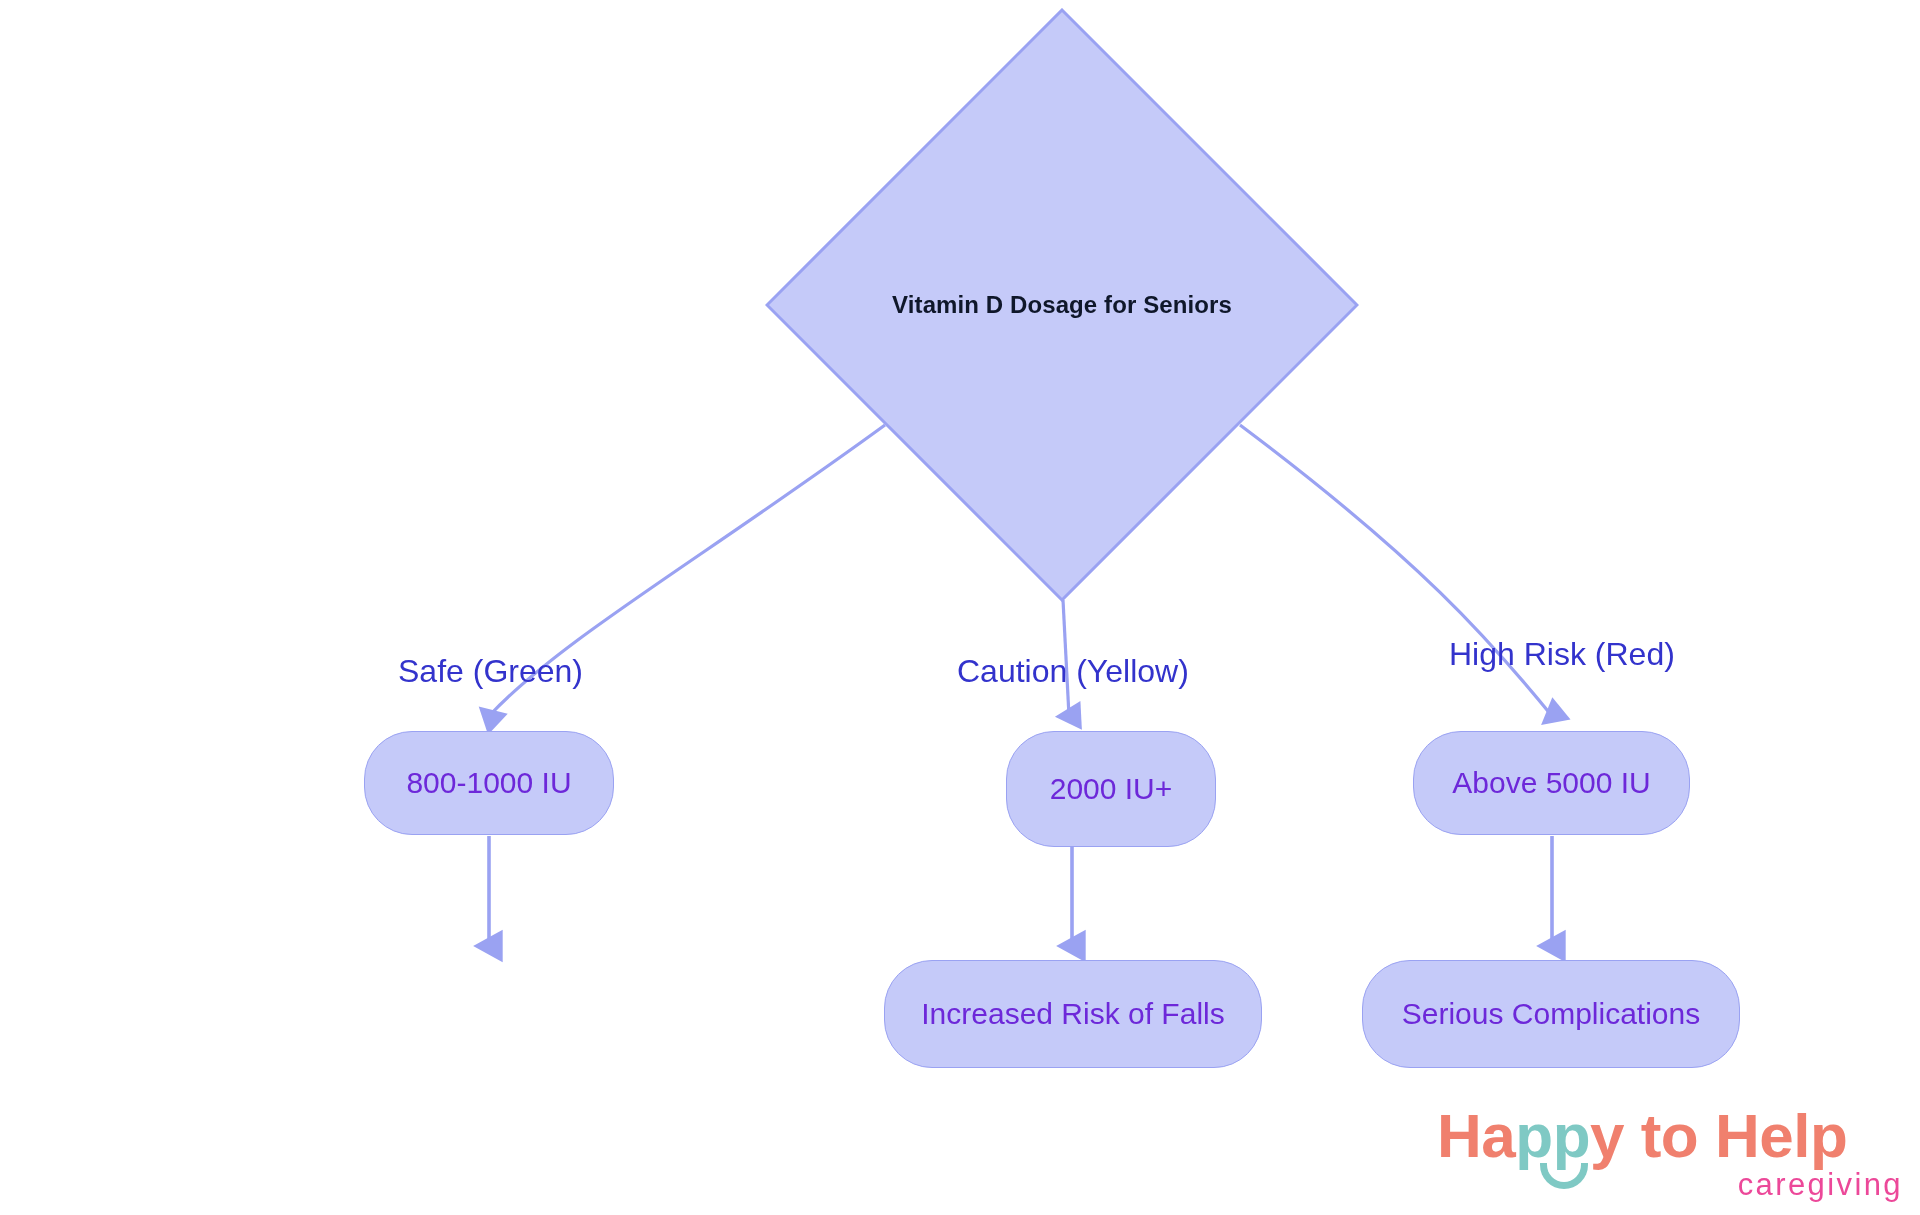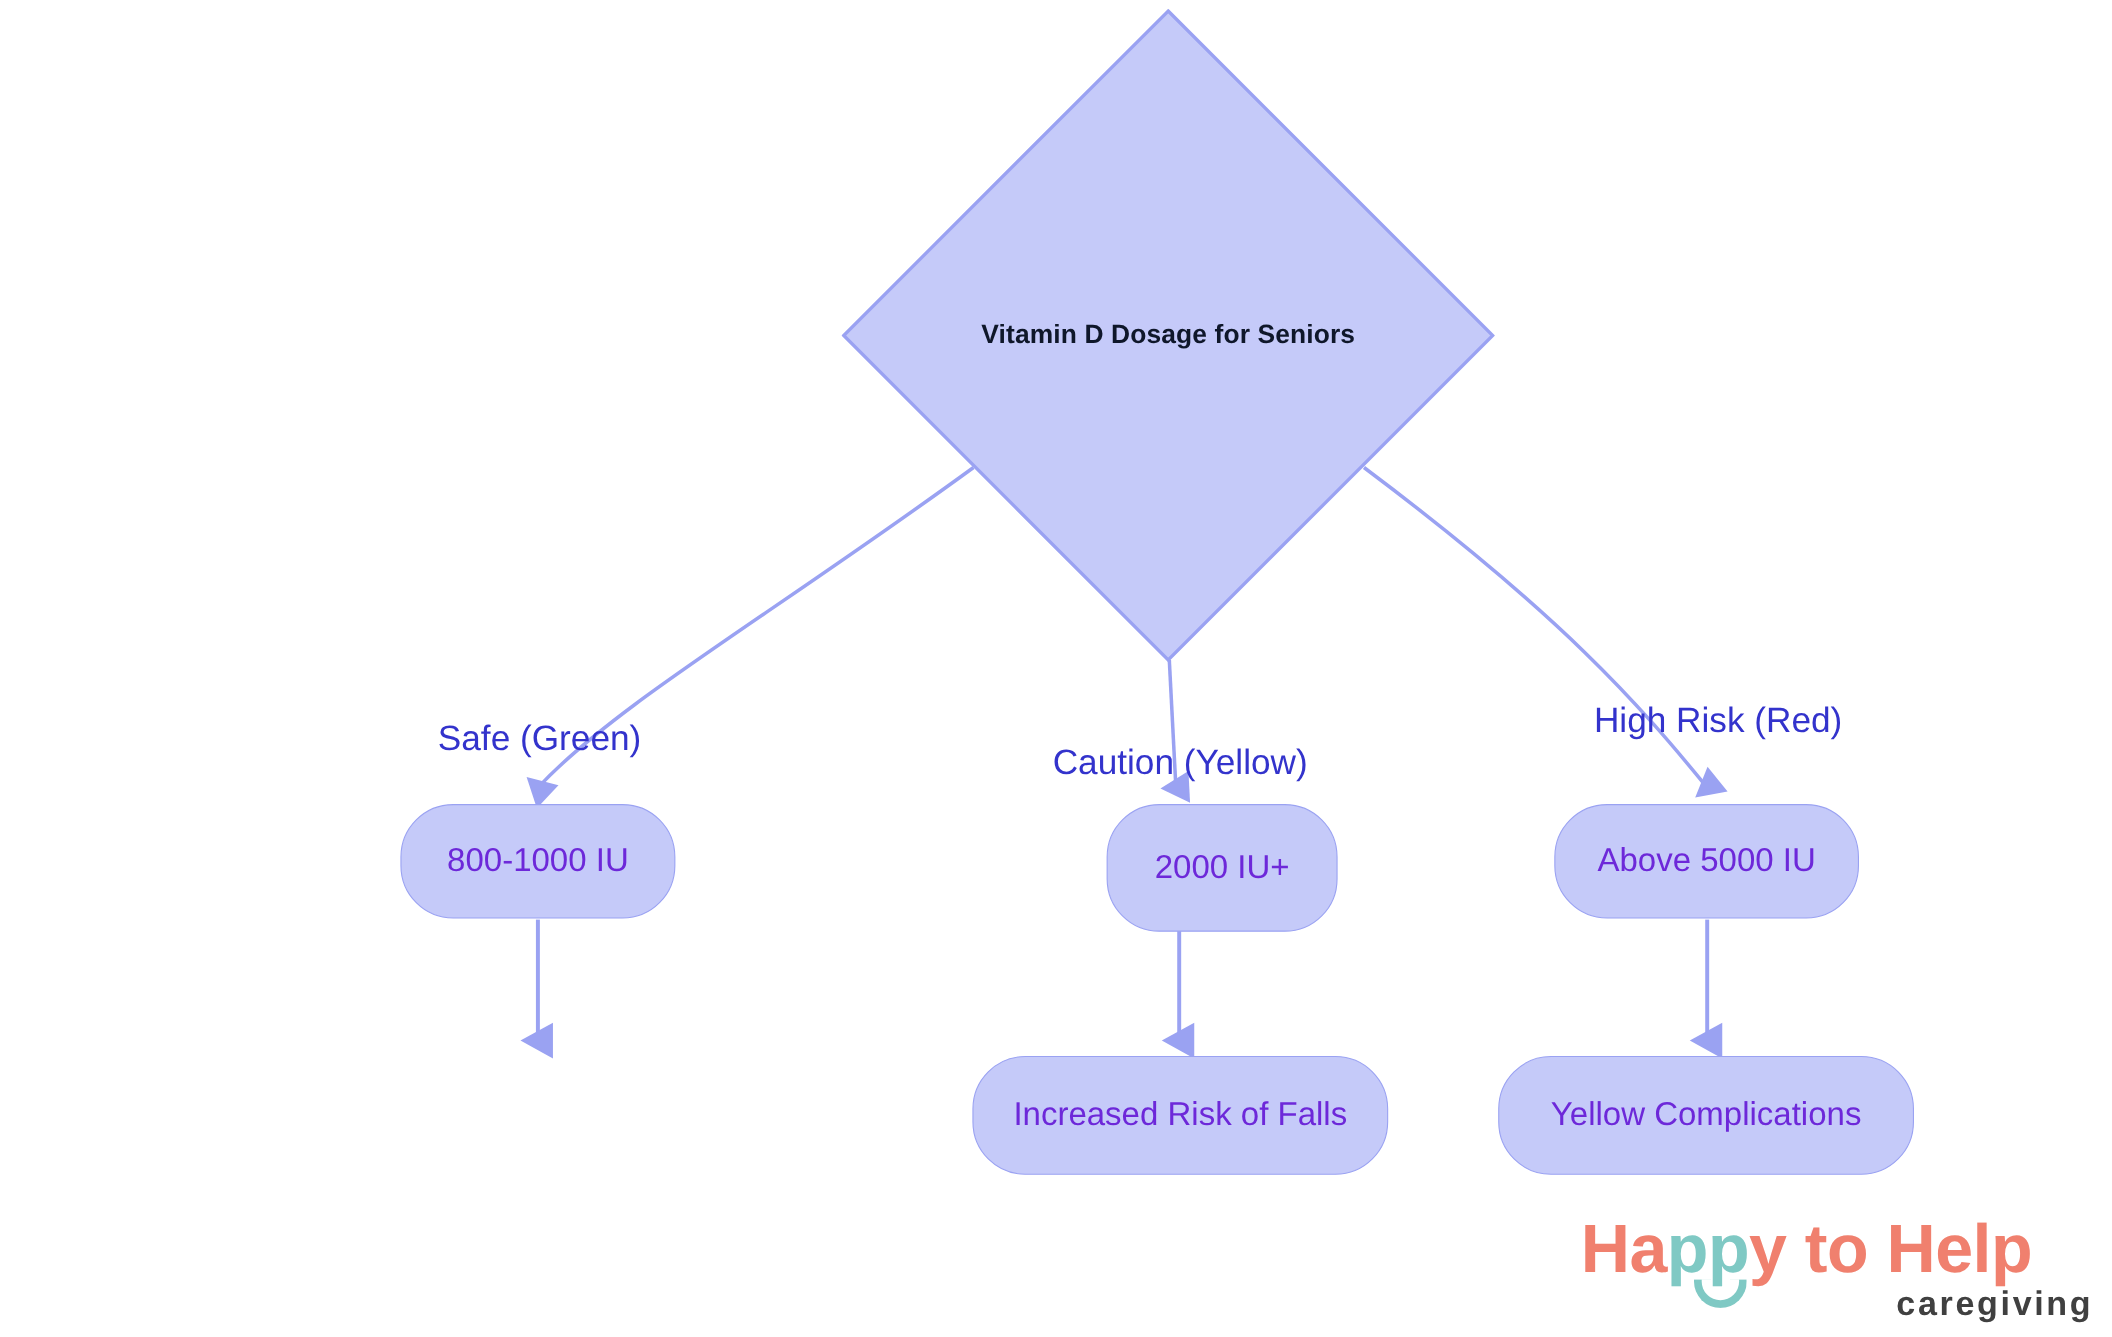--- a/index.html
+++ b/index.html
@@ -88,21 +88,21 @@
   
   .edge-label {
     position: absolute;
     color: #3333CC;
     font-size: 32px;
     font-weight: 400;
     white-space: nowrap;
     background: transparent;
   }
   .lbl-safe    { left: 398px;  top: 653px; }
-  .lbl-caution { left: 957px;  top: 675px; }
+  .lbl-caution { left: 957px;  top: 653px; }
   .lbl-high    { left: 1449px; top: 636px; }
 
   
   .brand-logo {
     position: absolute;
     left: 1437px;
     top: 1105px;
     width: 470px;
     height: 100px;
   }
@@ -129,23 +129,23 @@
     border: 7px solid #7FC9C4;
     border-top: none;
     border-bottom-left-radius: 30px;
     border-bottom-right-radius: 30px;
   }
   .brand-logo .logo-tagline {
     position: absolute;
     right: 4px;
     top: 62px;
     font-size: 31px;
-    font-weight: 700;
+    font-weight: 400;
     letter-spacing: 2.4px;
-    color: #404040;
+    color: #ec4899;
     white-space: nowrap;
   }
 </style>
 </head>
 <body>
 
 <div id="canvas">
 
   <svg id="edges" viewBox="0 0 1920 1215" width="1920" height="1215" xmlns="http://www.w3.org/2000/svg">
     <defs>
@@ -176,21 +176,21 @@
 
   <div class="edge-label lbl-safe">Safe (Green)</div>
   <div class="edge-label lbl-caution">Caution (Yellow)</div>
   <div class="edge-label lbl-high">High Risk (Red)</div>
 
   <div class="pill-node n-dose-safe">800-1000 IU</div>
   <div class="pill-node n-dose-caution">2000 IU+</div>
   <div class="pill-node n-dose-high">Above 5000 IU</div>
 
   <div class="pill-node n-out-caution">Increased Risk of Falls</div>
-  <div class="pill-node n-out-high">Yellow Complications</div>
+  <div class="pill-node n-out-high">Serious Complications</div>
 
   <div class="brand-logo">
     <div class="logo-wordmark"><span>Ha</span><span class="logo-pp">pp</span><span>y to Help</span></div>
     <div class="logo-smile"></div>
     <div class="logo-tagline">caregiving</div>
   </div>
 
 </div>
 
 </body></html>

